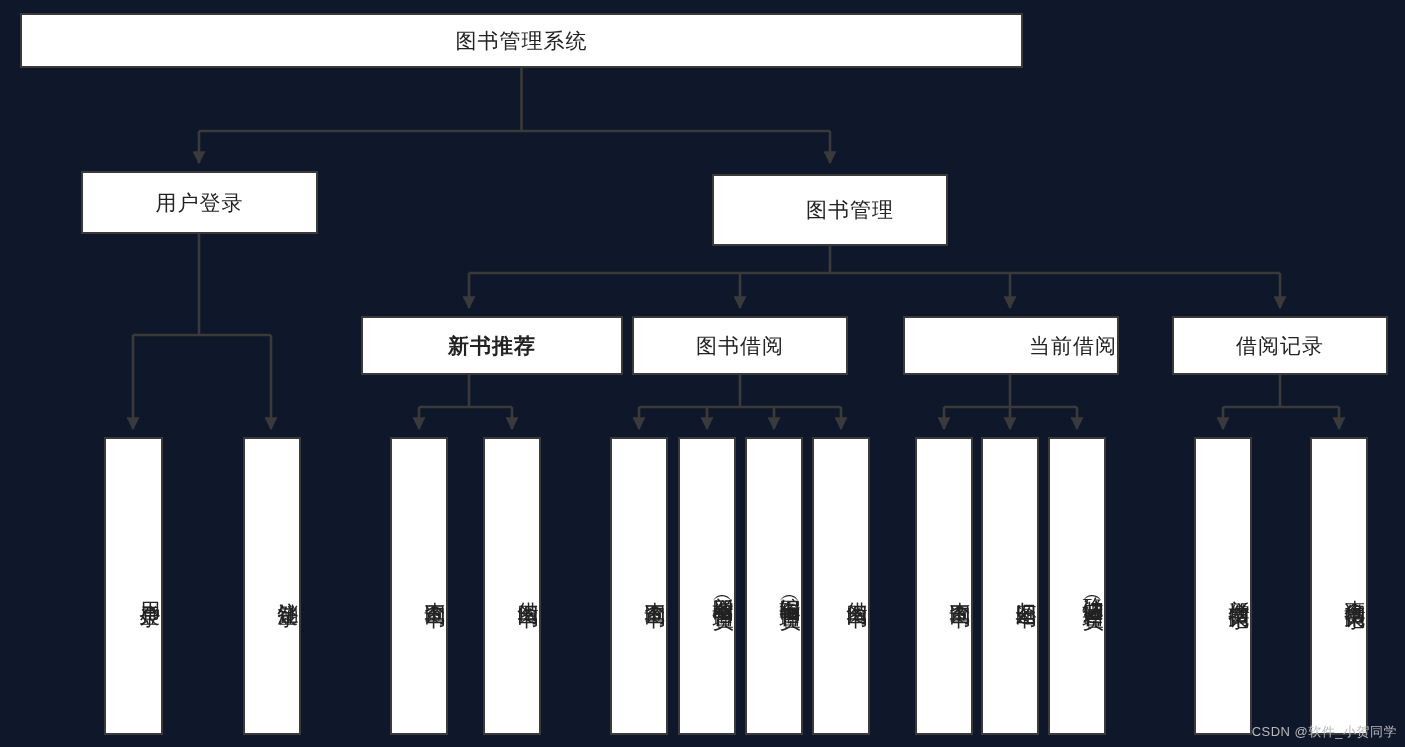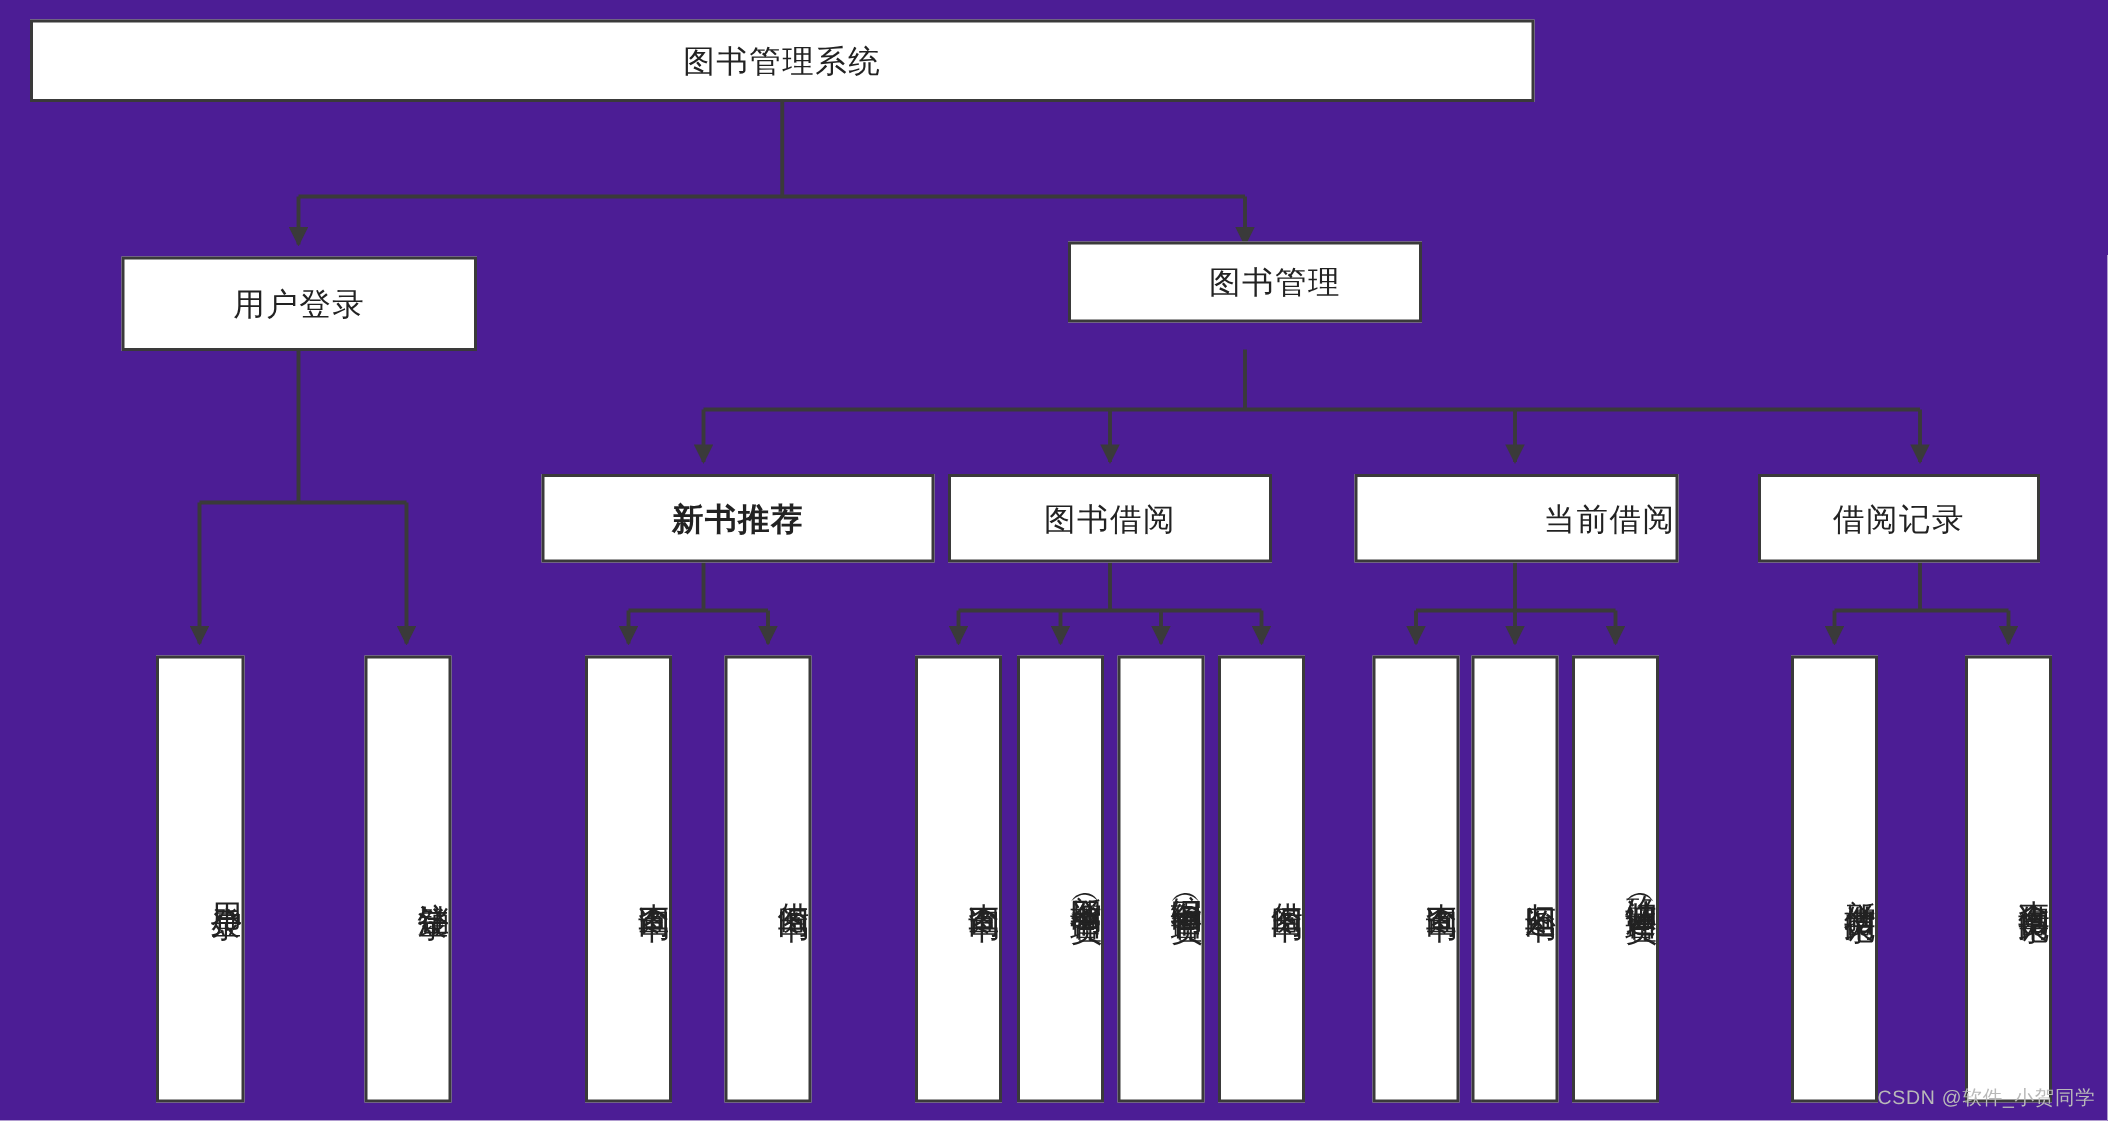--- a/index.html
+++ b/index.html
@@ -4,21 +4,21 @@
 <style>
   html, body {
     margin: 0;
     padding: 0;
     background: #ffffff;
   }
   #canvas {
     position: relative;
     width: 1405px;
     height: 747px;
-    background: #4c1d95;
+    background: #0f172a;
     font-family: "Liberation Sans", "DejaVu Sans", sans-serif;
     overflow: hidden;
   }
   svg.wires {
     position: absolute;
     left: 0; top: 0;
     width: 1405px;
     height: 747px;
     pointer-events: none;
   }
@@ -119,34 +119,34 @@
     </g>
   </svg>
 
   <div class="node horiz" style="left:20px; top:13px; width:1003px; height:55px;">
     <span>图书管理系统</span>
   </div>
 
   <div class="node horiz" style="left:81px; top:171px; width:237px; height:63px;">
     <span>用户登录</span>
   </div>
-  <div class="node horiz" style="left:712px; top:161px; width:236px; height:54px;padding-left:40px;">
+  <div class="node horiz" style="left:712px; top:174px; width:236px; height:72px;padding-left:40px;">
     <span>图书管理</span>
   </div>
 
   <div class="node horiz" style="left:361px; top:316px; width:262px; height:59px;font-weight:bold;">
     <span>新书推荐</span>
   </div>
   <div class="node horiz" style="left:632px; top:316px; width:216px; height:59px;text-align:center;">
     <span>图书借阅</span>
   </div>
   <div class="node horiz" style="left:903px; top:316px; width:216px; height:59px;justify-content:flex-end;">
     <span>当前借阅</span>
   </div>
-  <div class="node horiz" style="left:1172px; top:316px; width:188px; height:59px;">
+  <div class="node horiz" style="left:1172px; top:316px; width:216px; height:59px;">
     <span>借阅记录</span>
   </div>
 
   <div class="node vert" style="left:104px; top:437px; width:59px; height:298px;">
     <span class="vtext">用户登录</span>
   </div>
   <div class="node vert" style="left:243px; top:437px; width:58px; height:298px;">
     <span class="vtext">注销登录</span>
   </div>
   <div class="node vert" style="left:390px; top:437px; width:58px; height:298px;">

